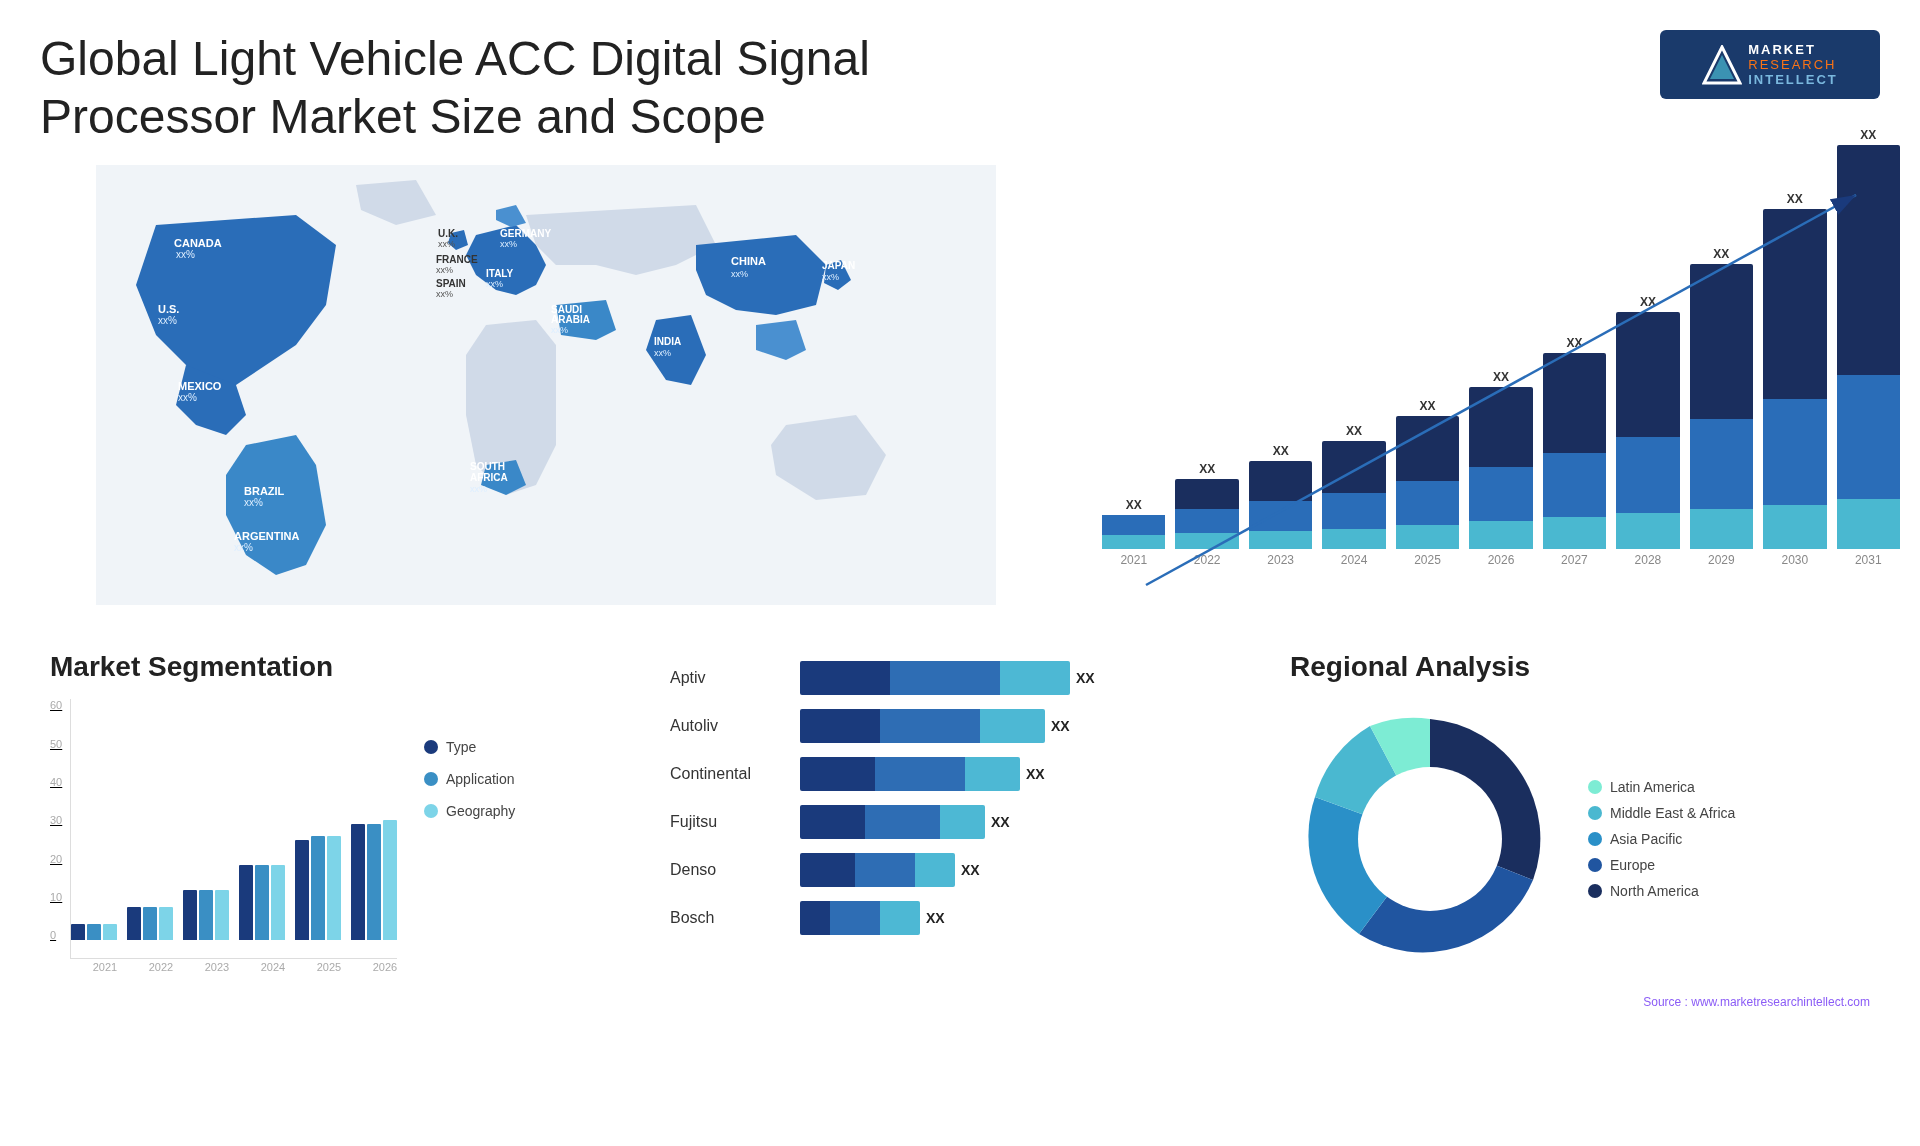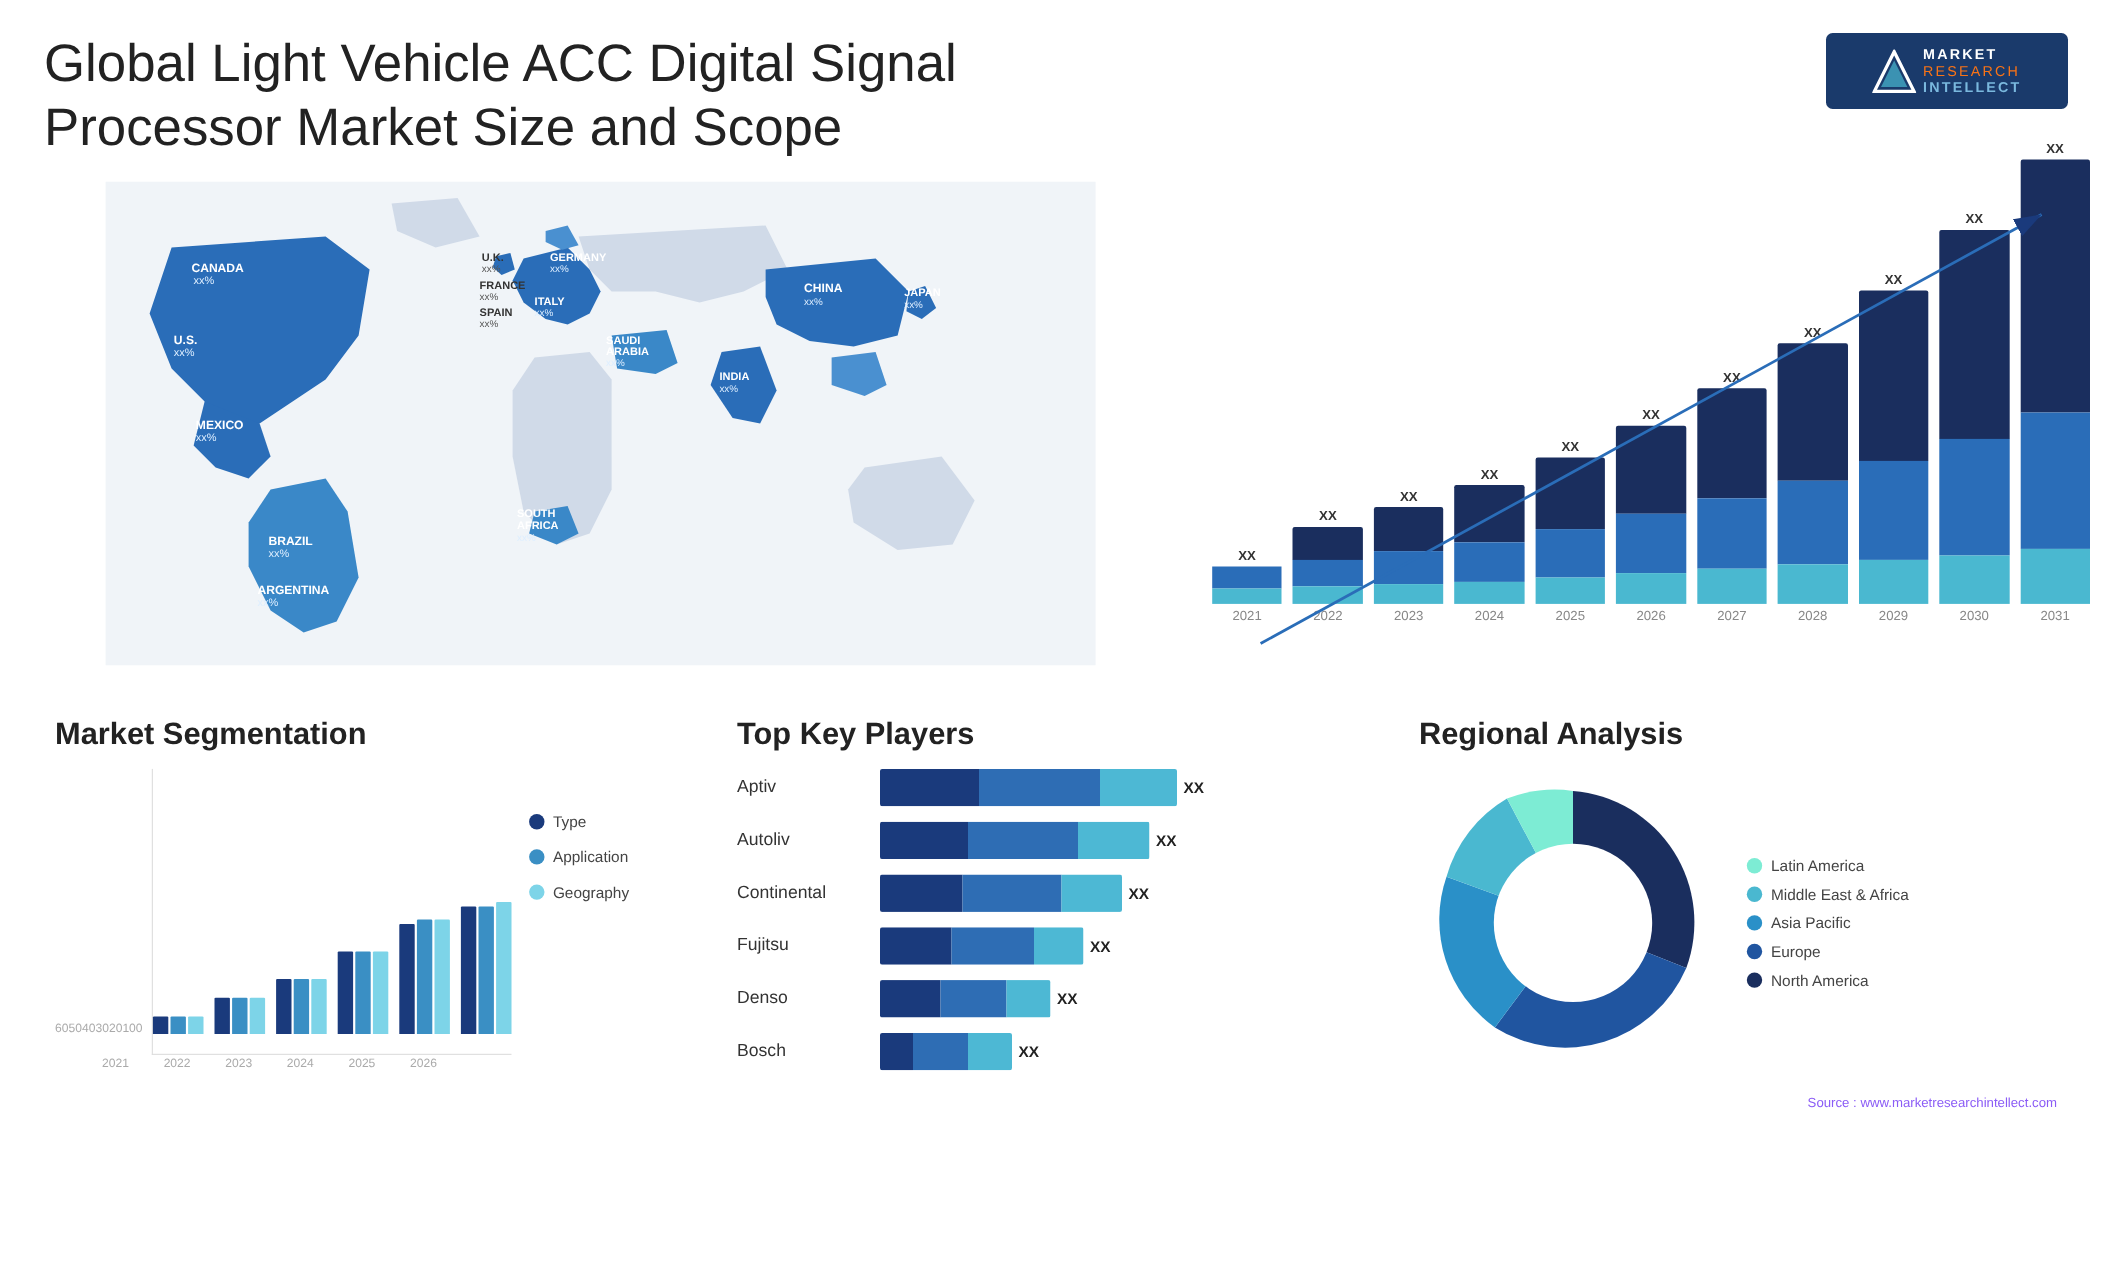--- a/index.html
+++ b/index.html
@@ -373,21 +373,21 @@
 
   <div class="bottom-grid">
 
     <div class="seg-section">
       <div class="section-title">Market Segmentation</div>
       <div style="display:flex;gap:16px;align-items:flex-start;">
 
         <div style="position:relative;">
           <div style="display:flex;gap:2px;">
 
-            <div style="display:flex;flex-direction:row;justify-content:space-between;height:260px;margin-right:6px;align-items:flex-end;padding-bottom:18px;">
+            <div style="display:flex;flex-direction:column;justify-content:space-between;height:260px;margin-right:6px;padding-bottom:18px;text-decoration:underline;">
               <span style="font-size:11px;color:#aaa">60</span>
               <span style="font-size:11px;color:#aaa">50</span>
               <span style="font-size:11px;color:#aaa">40</span>
               <span style="font-size:11px;color:#aaa">30</span>
               <span style="font-size:11px;color:#aaa">20</span>
               <span style="font-size:11px;color:#aaa">10</span>
               <span style="font-size:11px;color:#aaa">0</span>
             </div>
 
             <div style="display:flex;gap:10px;align-items:flex-end;height:260px;padding-bottom:18px;border-left:1px solid #ddd;border-bottom:1px solid #ddd;">
@@ -451,21 +451,20 @@
           </div>
           <div class="legend-item">
             <div class="legend-dot" style="background:#7dd4e8;"></div>
             <span>Geography</span>
           </div>
         </div>
       </div>
     </div>
 
     <div class="players-section">
-      <div class="section-title">Top Key Players</div>
       <div class="players-bars">
 
         <div class="player-row">
           <span class="player-name">Aptiv</span>
           <div class="player-bar-wrap">
             <div class="player-bar" style="width:270px;">
               <div class="player-bar-seg1" style="width:90px;"></div>
               <div class="player-bar-seg2" style="width:110px;"></div>
               <div class="player-bar-seg3" style="width:70px;"></div>
             </div>

